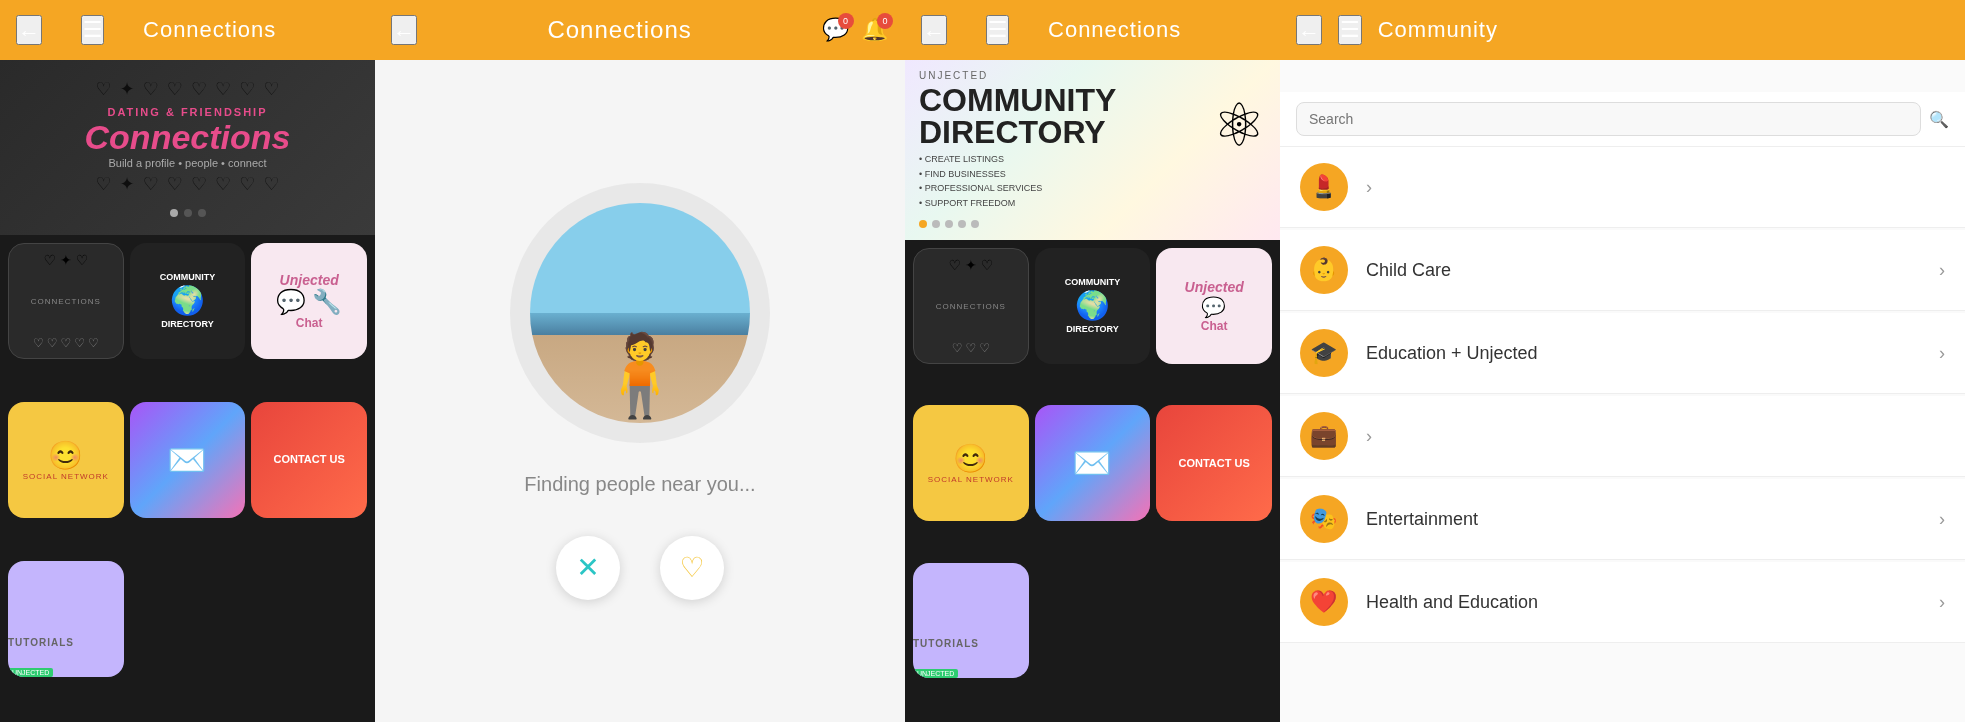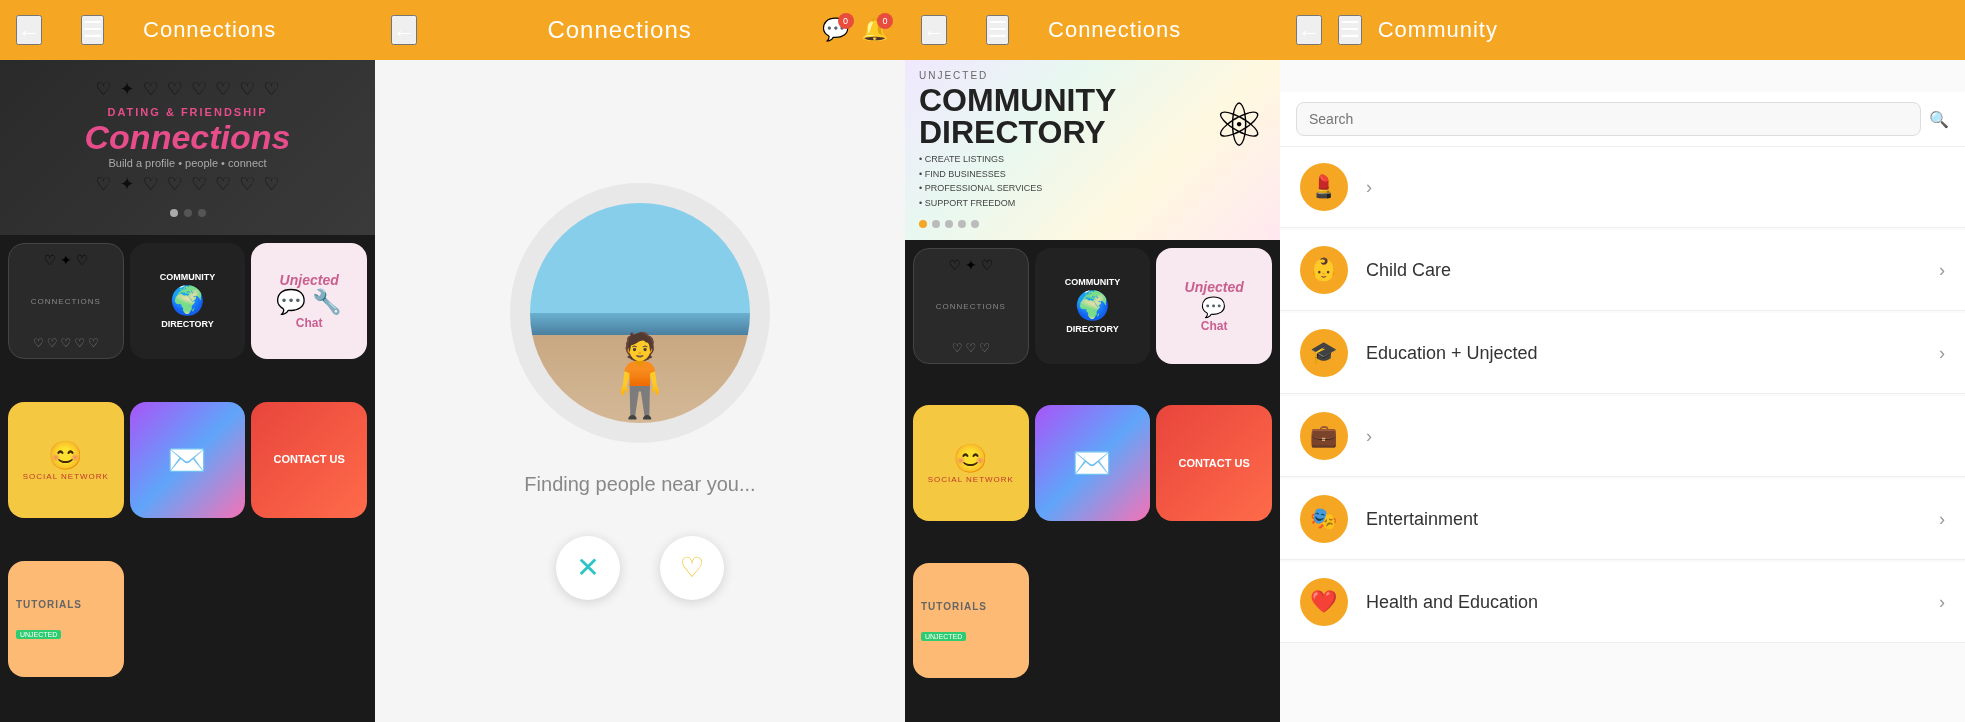--- a/index.html
+++ b/index.html
@@ -150,26 +150,25 @@
     }
     .app-tile-contact-us .cu-text { color: white; font-size: 11px; font-weight: 700; text-align: center; line-height: 1.2; }
     .app-tile-envelope {
       background: linear-gradient(135deg, #a855f7 0%, #60a5fa 50%, #f472b6 100%);
       display: flex;
       align-items: center;
       justify-content: center;
     }
     .app-tile-envelope .env-icon { font-size: 32px; }
     .app-tile-tutorials {
-      background: #fdba74;
+      background: #c4b5fd;
       display: flex;
       flex-direction: column;
       align-items: flex-start;
-      justify-content: center;
-      padding: 8px;
+      justify-content: flex-end;
     }
     .app-tile-tutorials .tut-label { color: #666; font-size: 10px; font-weight: 700; letter-spacing: 1px; }
     .app-tile-tutorials .tut-badge { background: #2ecc71; color: white; font-size: 7px; padding: 1px 4px; border-radius: 2px; margin-top: 20px; }
 
     
     .middle-panel {
       width: 530px;
       height: 722px;
       background: #f5f5f5;
       display: flex;

